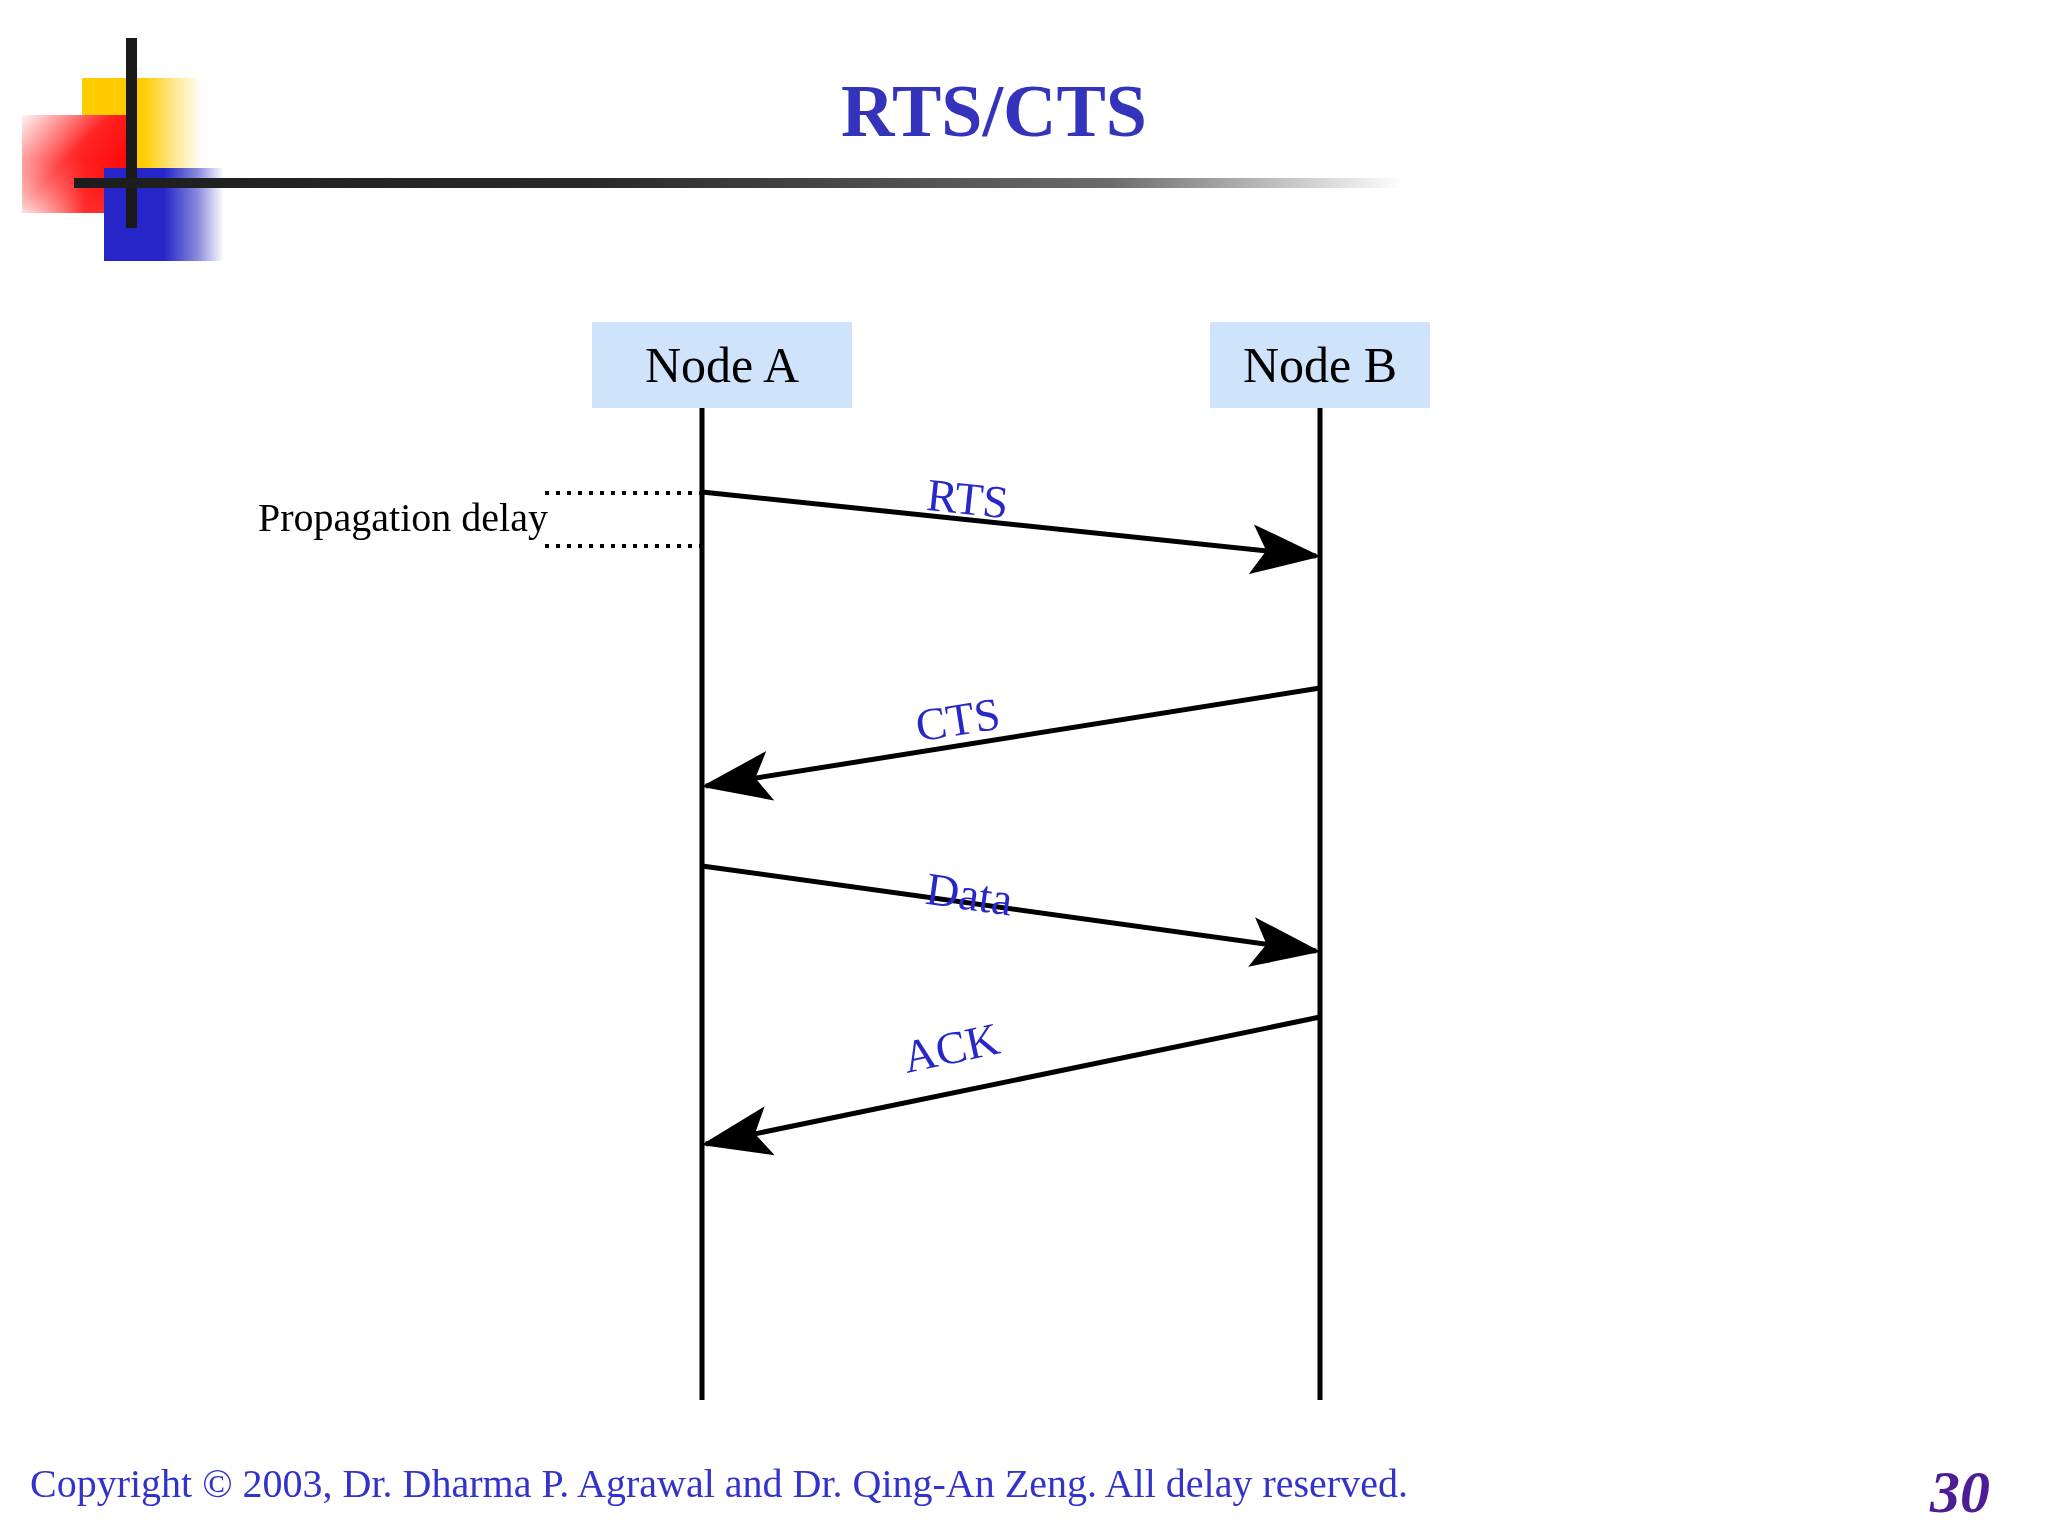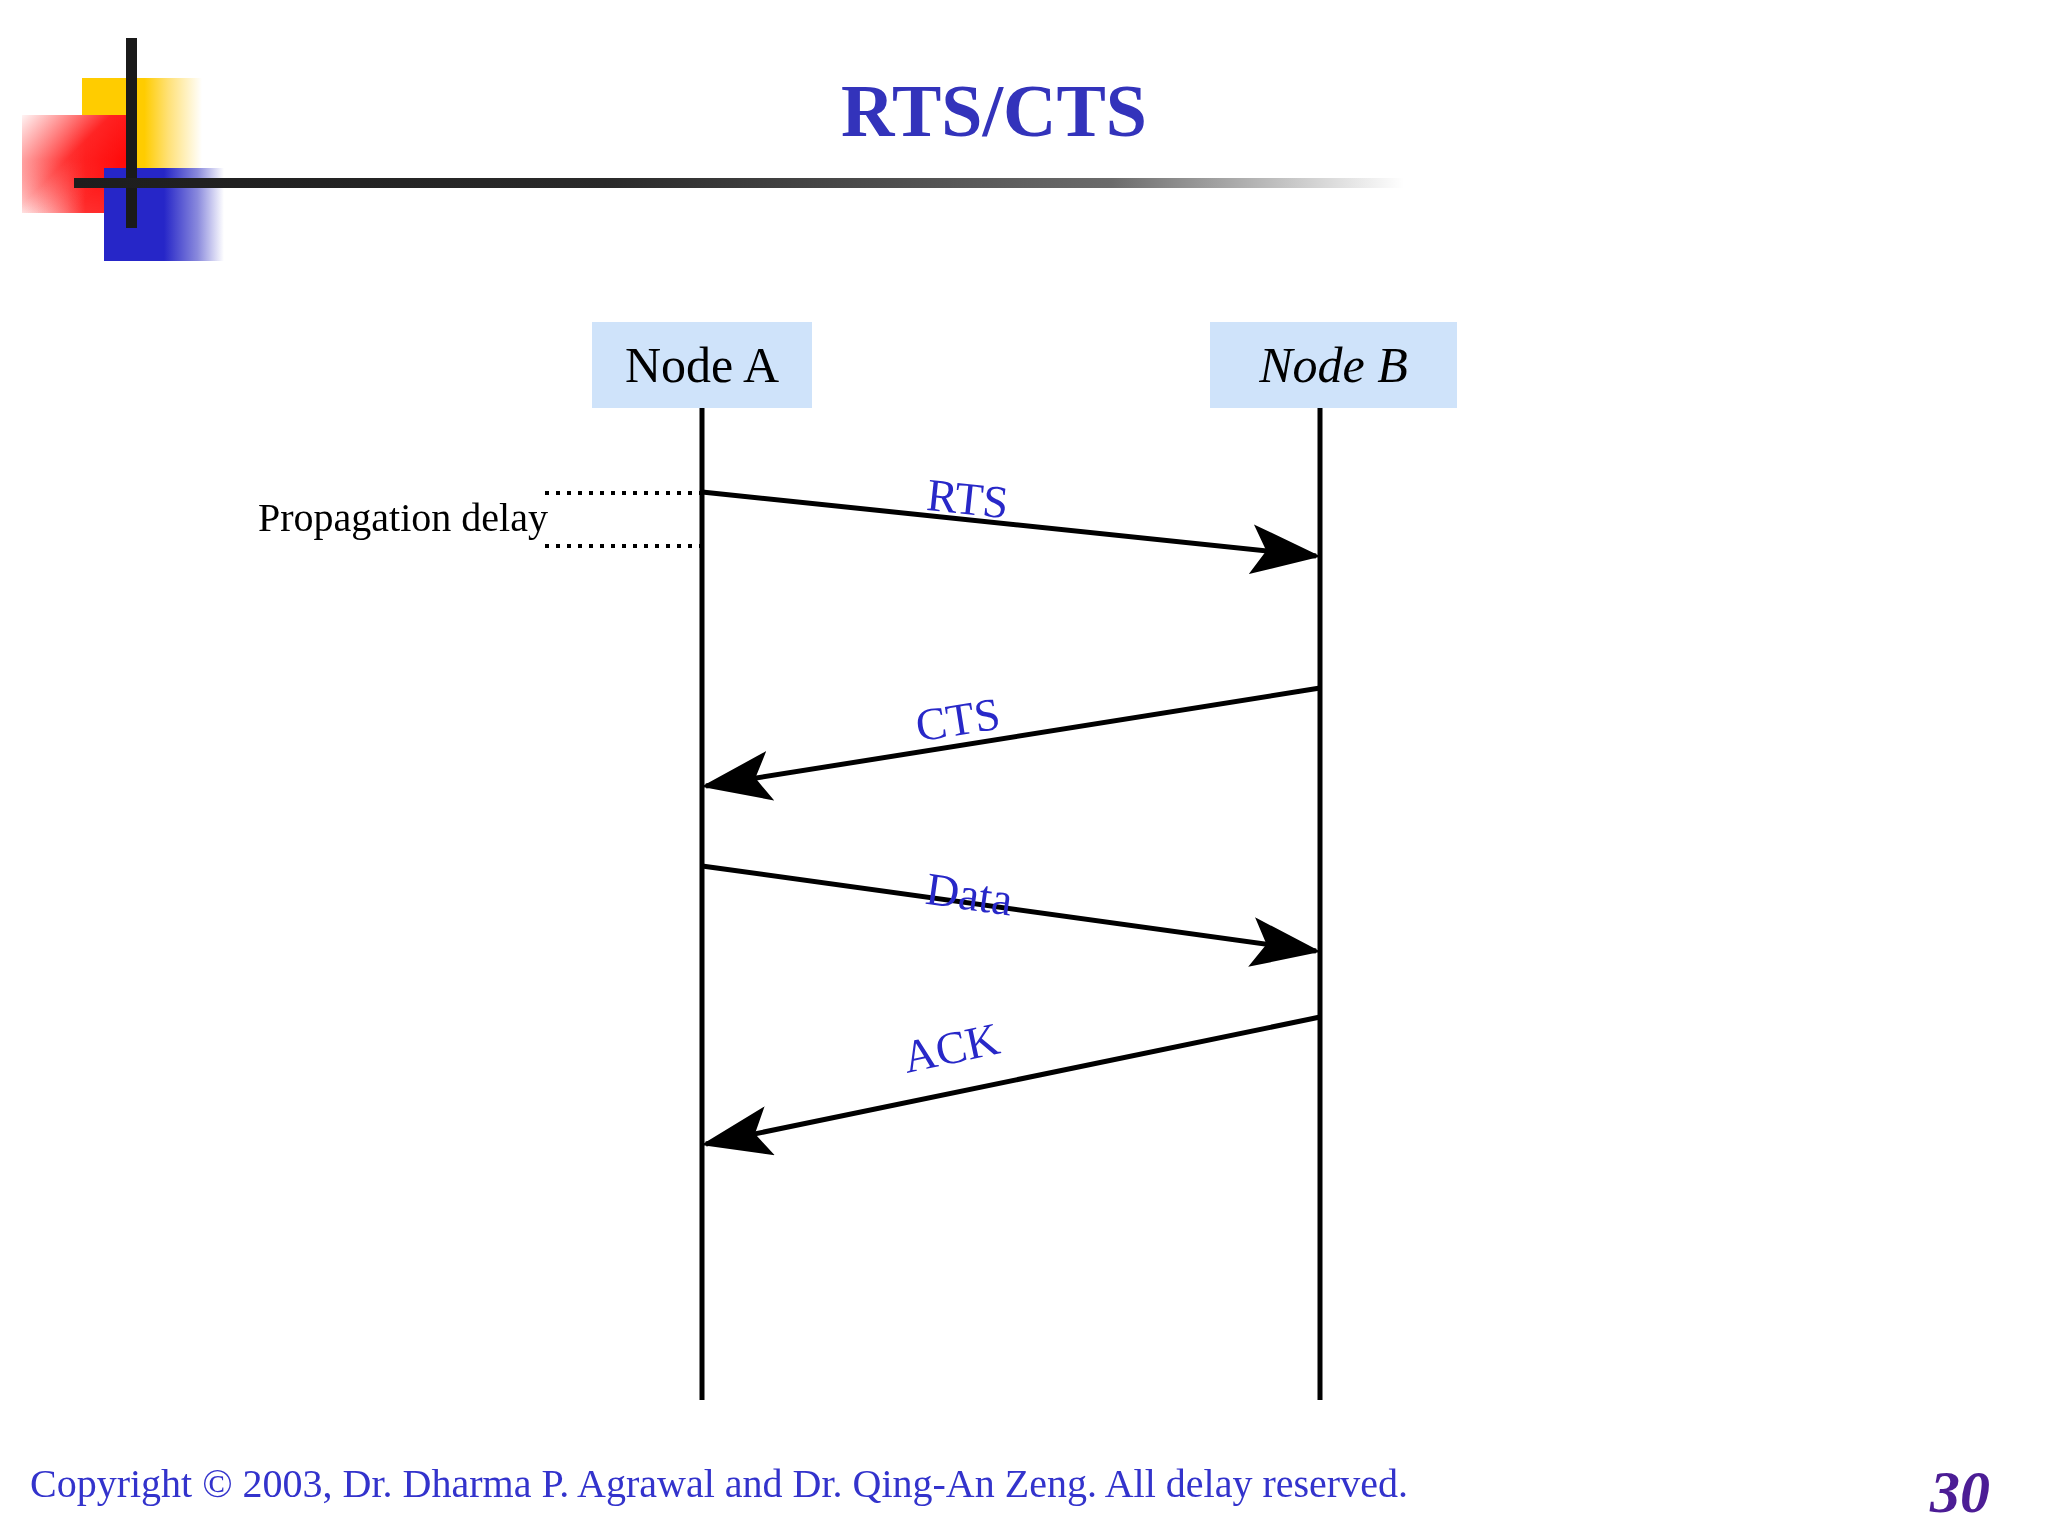--- a/index.html
+++ b/index.html
@@ -86,22 +86,22 @@
   .node-box {
     position: absolute;
     background: #CFE3FA;
     color: #000000;
     font-size: 50px;
     line-height: 86px;
     height: 86px;
     text-align: center;
     white-space: nowrap;
   }
-  #node-a-box { left: 592px;  top: 322px; width: 220px; }
-  #node-b-box { left: 1210px; top: 322px; width: 247px; font-style: italic; }
+  #node-a-box { left: 592px;  top: 322px; width: 260px; }
+  #node-b-box { left: 1210px; top: 322px; width: 220px; }
 
   #prop-delay-label {
     position: absolute;
     left: 258px;
     top: 494px;
     font-size: 40px;
     color: #000000;
     white-space: nowrap;
   }
 

